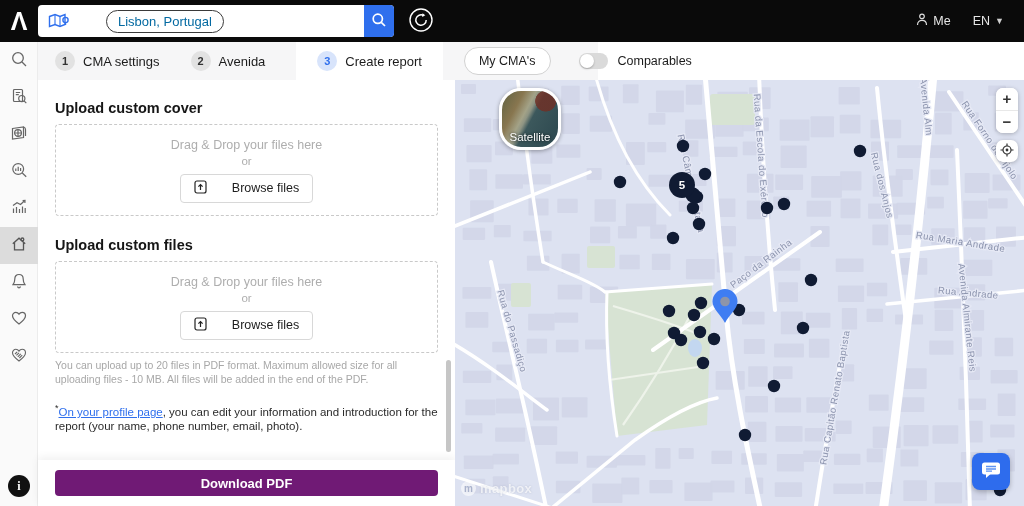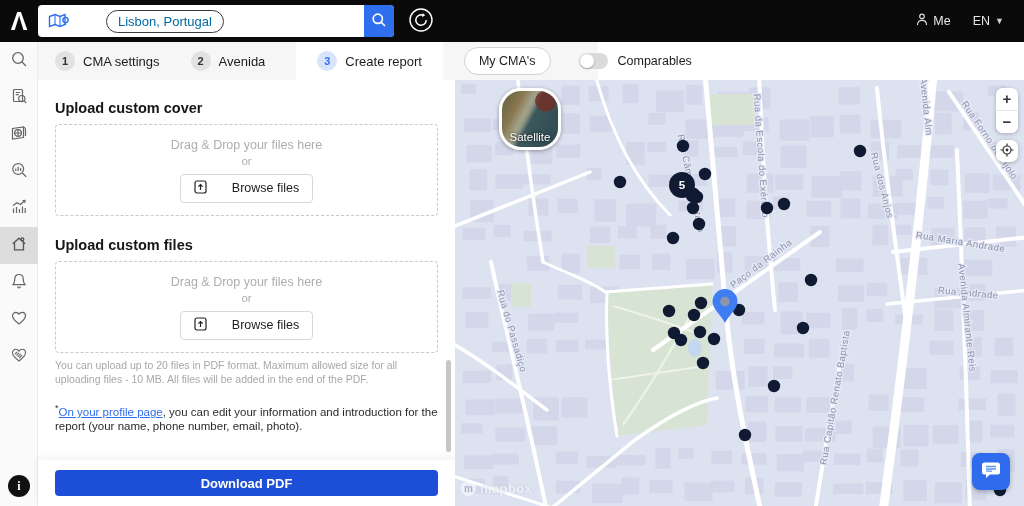--- a/index.html
+++ b/index.html
@@ -47,21 +47,21 @@
   .dz-text { font-size:12.5px; color:#aeaeae; }
   .dz-or { font-size:11.5px; color:#aeaeae; margin-top:3px; }
   .browse { margin-top:7px; display:flex; align-items:center; gap:25px; background:#fff; border:1px solid #d8d8d8; border-radius:4px; padding:5px 13px; font-size:12.5px; color:#1d1d1d; cursor:pointer; }
   .hint { margin-top:5px; font-size:10.5px; line-height:14px; color:#a8a8a8; }
   .gap { height:21px; }
   .footnote { margin-top:15px; font-size:11.5px; line-height:14.5px; color:#2b2b2b; }
   .footnote .ast { color:#2b2b2b; vertical-align:super; font-size:9px; }
   .footnote a { color:#2f6fed; text-decoration:underline; cursor:pointer; }
   .panel-scrollbar { position:absolute; right:4px; top:280px; width:5px; height:92px; background:#c6c6c6; border-radius:3px; cursor:pointer; }
   .panel-footer { position:absolute; left:0; bottom:0; width:417px; height:46px; background:#fff; box-shadow:0 -3px 8px rgba(0,0,0,.06); display:flex; align-items:center; }
-  .download-btn { margin:0 17px; width:383px; height:26px; background:#1d4ed8; color:#fff; border:none; border-radius:4px; font-size:13px; font-weight:700; cursor:pointer; }
+  .download-btn { margin:0 17px; width:383px; height:26px; background:#701a75; color:#fff; border:none; border-radius:4px; font-size:13px; font-weight:700; cursor:pointer; }
 
   
   .map { position:absolute; left:455px; top:80px; width:569px; height:426px; background:#dde2f1; overflow:hidden; cursor:grab; }
   .map svg.basemap { position:absolute; left:0; top:0; }
   .sat-btn { position:absolute; left:8px; top:8px; width:62px; height:62px; border:3px solid #fff; border-radius:22px; box-shadow:0 1px 4px rgba(0,0,0,.35); cursor:pointer; overflow:hidden;
     background:
       radial-gradient(circle at 78% 18%, rgba(110,48,38,.85) 0 16%, rgba(110,48,38,0) 17%),
       linear-gradient(118deg, #5f6242 0%, #88764f 26%, #a3a287 40%, #8e9483 45%, #3c585c 52%, #2c474e 100%);
     margin-left: 36px;
   }

